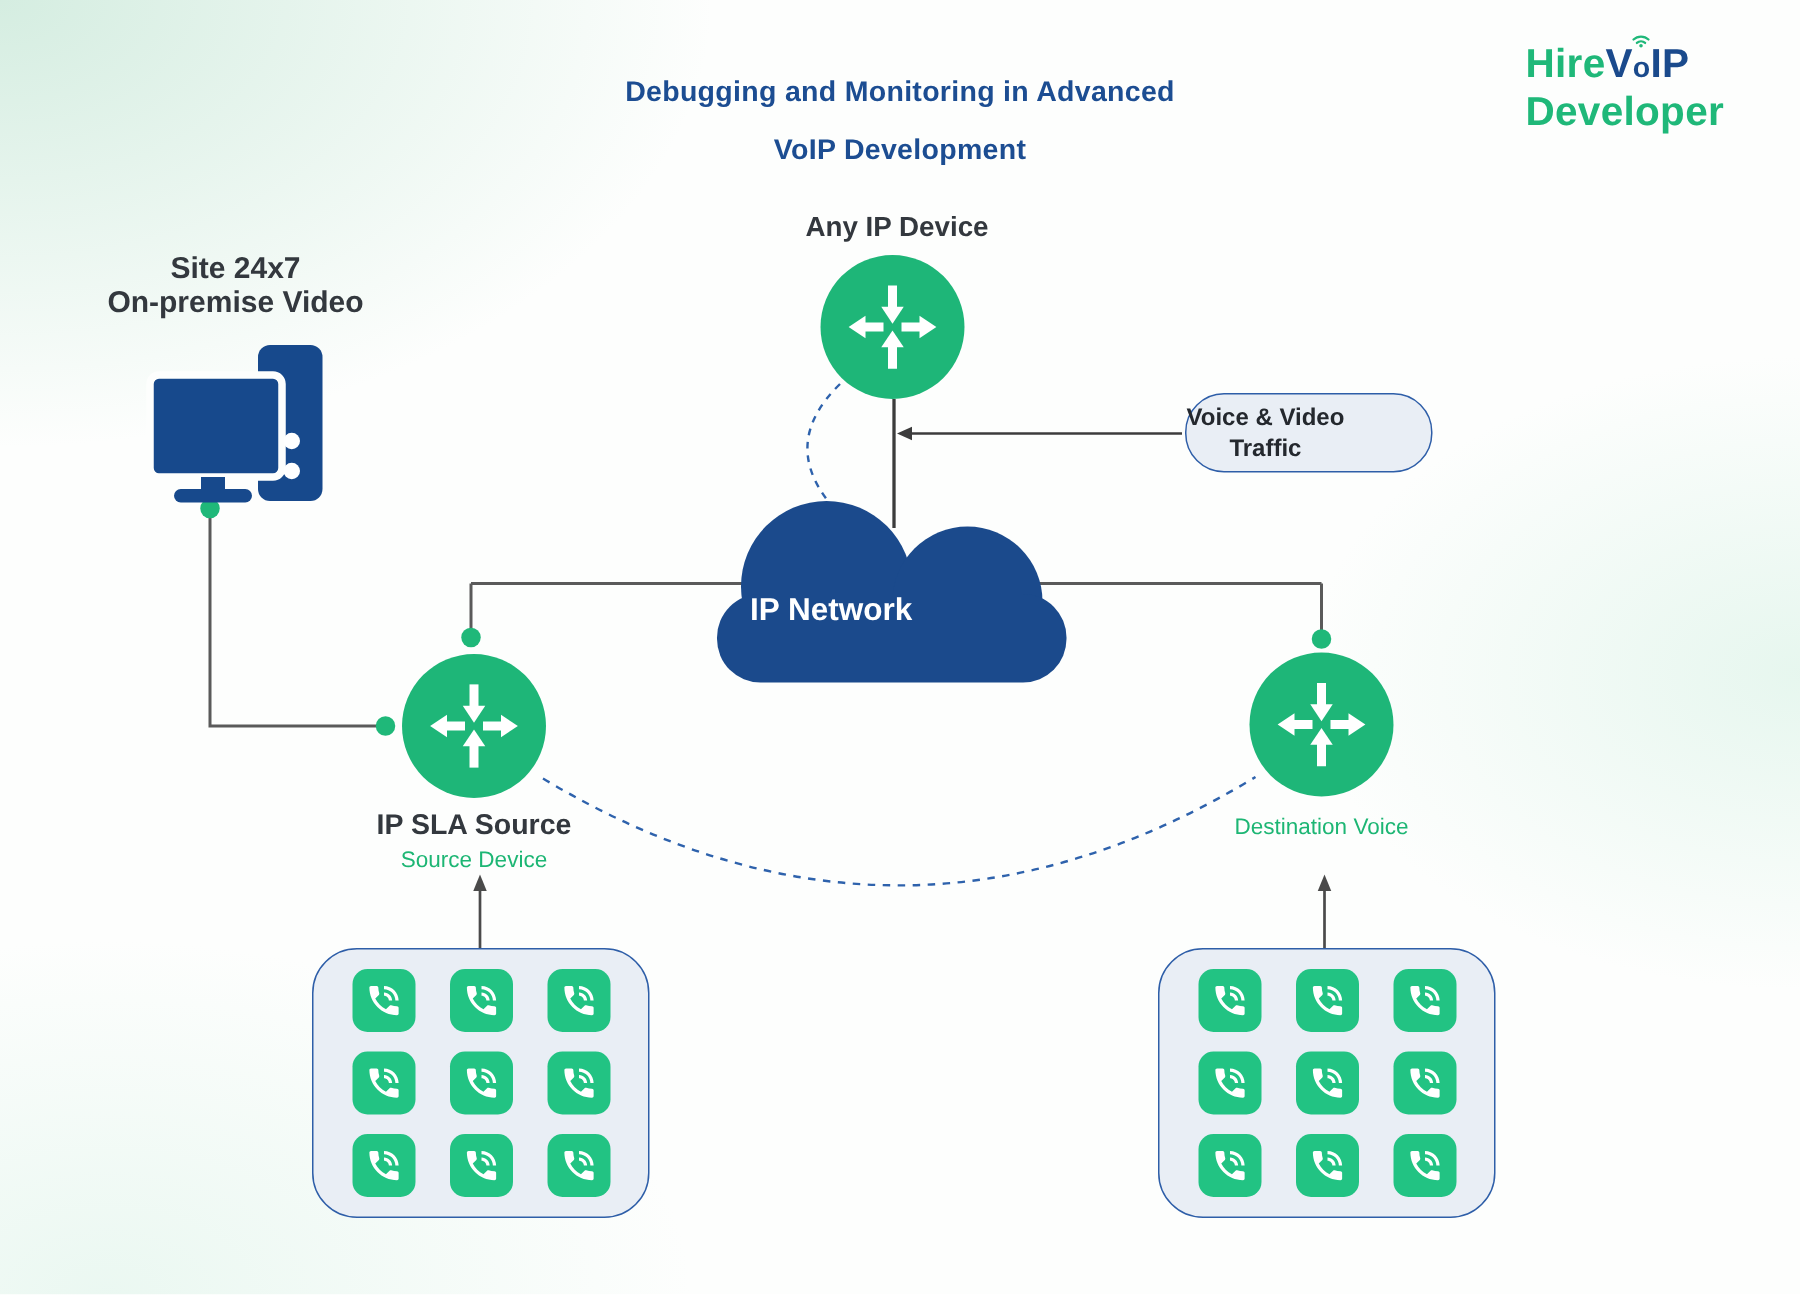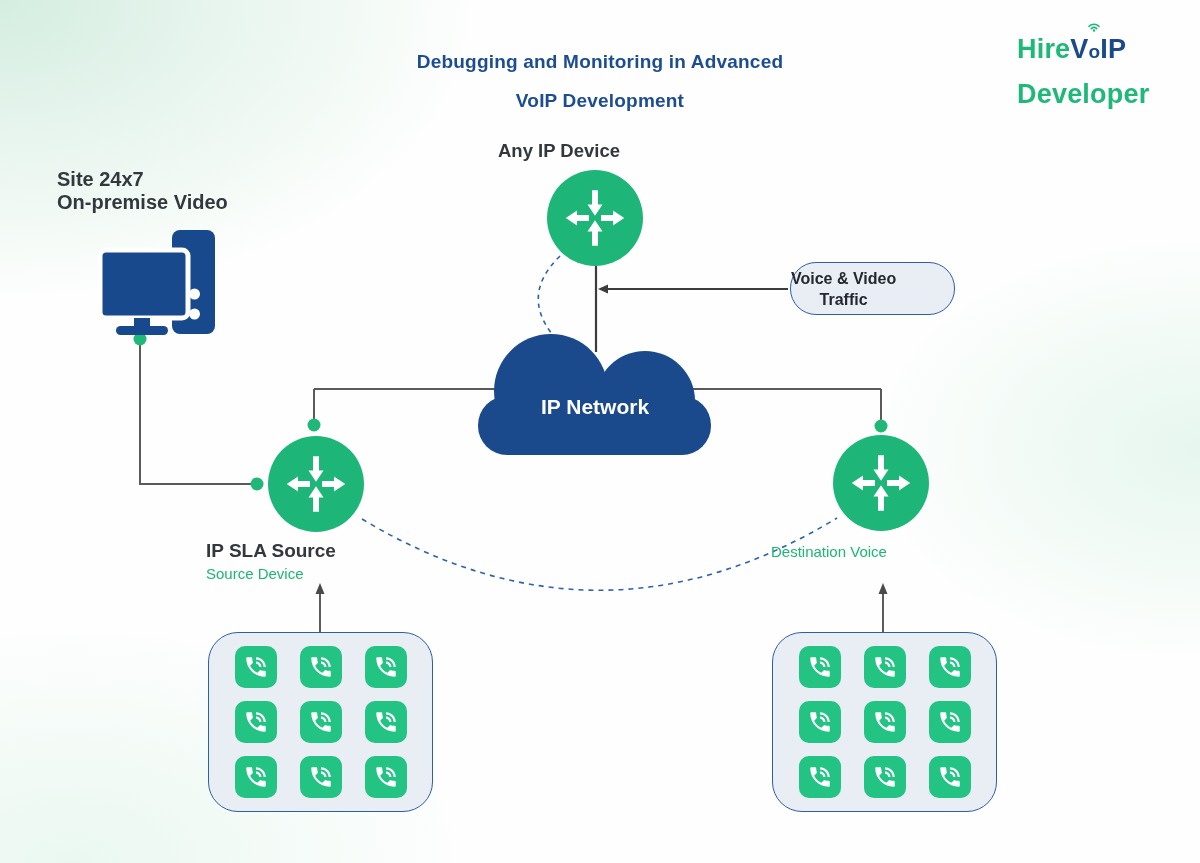--- a/index.html
+++ b/index.html
@@ -14,41 +14,41 @@
   }
   .abs{position:absolute;}
   svg.wires{position:absolute;left:0;top:0;z-index:1;}
   .layer{z-index:2;}
 
   
   .title{left:250px;top:42px;width:700px;text-align:center;color:#1c4d92;
          font-size:19px;font-weight:800;line-height:39px;letter-spacing:.2px;}
 
   
-  .logo{left:1017px;top:28px;line-height:42px;font-size:27px;font-weight:800;letter-spacing:.2px;}
+  .logo{left:1017px;top:28px;line-height:29px;font-size:27px;font-weight:800;letter-spacing:.2px;}
   .lg-green{color:#1fb879;}
   .lg-navy{color:#1a4a8c;}
   .logo-o-wrap{position:relative;display:inline-block;}
   .logo-o{font-size:19px;font-weight:800;}
   .logo-wifi{position:absolute;left:50%;top:-6px;transform:translateX(-50%);width:15px;height:10px;}
 
   
-  .nodelabel{text-align:left;color:#33383e;font-weight:700;}
+  .nodelabel{text-align:center;color:#33383e;font-weight:700;}
   .poller-label{left:57px;top:168px;width:200px;font-size:20px;line-height:23px;}
   .anyip-label{left:498px;top:140px;width:200px;font-size:18.5px;}
   .dev-label{width:220px;font-size:19px;}
   .dev-sub{font-size:15px;font-weight:400;color:#1db674;margin-top:3px;}
 
   
   .router{width:96px;height:96px;border-radius:50%;background:#1eb678;
           display:flex;align-items:center;justify-content:center;z-index:2;}
   .router svg{width:72px;height:72px;}
 
   
-  .cloud-label{left:500px;top:395px;width:190px;text-align:center;color:#fff;
+  .cloud-label{left:500px;top:395px;width:190px;text-align:left;color:#fff;
                font-size:21px;font-weight:800;z-index:2;}
 
   
   .pill{background:#e9eef5;border:1.6px solid #2e5ea8;display:flex;align-items:center;
         justify-content:flex-start;text-align:center;color:#24282e;font-weight:700;z-index:2;}
   .traffic-pill{left:790px;top:262px;width:163px;height:51px;border-radius:26px;
                 font-size:16px;line-height:21px;}
   .monitor-pill{left:482px;top:789px;width:238px;height:26px;border-radius:14px;font-size:15px;}
 
   

